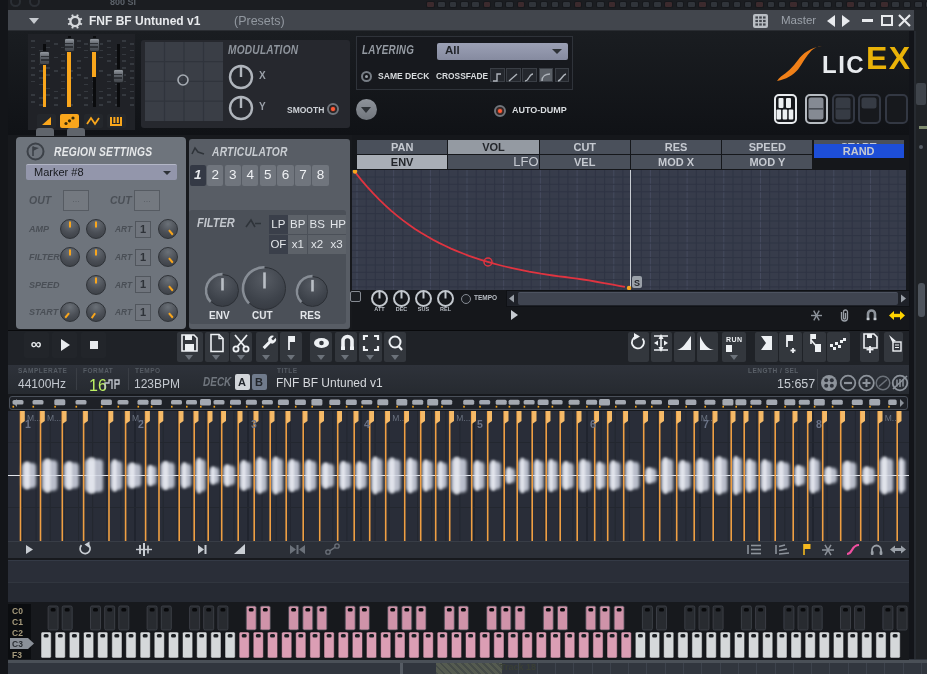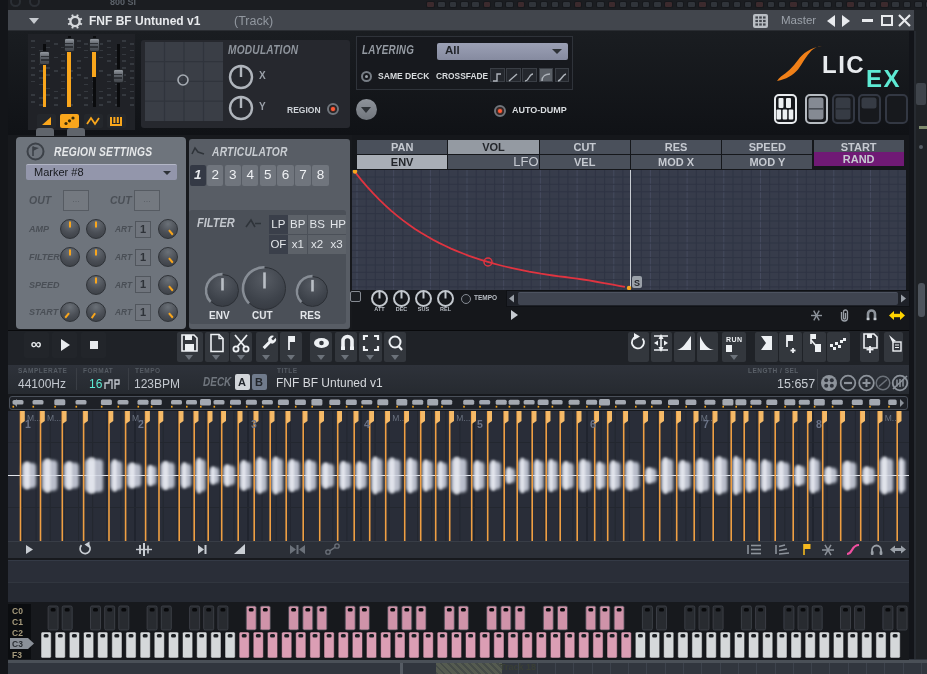--- a/index.html
+++ b/index.html
@@ -106,21 +106,21 @@
         <line x1="11.85" y1="13.93" x2="12.89" y2="16.42"></line>
         <line x1="8.18" y1="13.94" x2="7.15" y2="16.44"></line>
         <line x1="5.57" y1="11.35" x2="3.08" y2="12.39"></line>
         <line x1="5.56" y1="7.68" x2="3.06" y2="6.65"></line>
         <line x1="8.15" y1="5.07" x2="7.11" y2="2.58"></line>
         <line x1="11.82" y1="5.06" x2="12.85" y2="2.56"></line>
         <line x1="14.43" y1="7.65" x2="16.92" y2="6.61"></line>
       </g>
     </svg>
 <div class="abs" style="left:89px;top:13.5px;font-size:12px;color:#e8eaed;font-weight:700;">FNF BF Untuned v1</div>
-<div class="abs" style="left:234px;top:13.5px;font-size:12.5px;color:#9298a0;font-weight:400;">(Track)</div>
+<div class="abs" style="left:234px;top:13.5px;font-size:12.5px;color:#9298a0;font-weight:400;">(Presets)</div>
 <svg class="abs" style="left:752px;top:13px" width="17" height="16" viewBox="0 0 17 16">
 <rect x="1" y="1" width="15" height="14" rx="2" fill="#b9bec4"></rect>
 <g fill="#42464d">
 <rect x="3.4" y="3.4" width="2.6" height="2.2"></rect>
         <rect x="7.2" y="3.4" width="2.6" height="2.2"></rect>
         <rect x="11" y="3.4" width="2.6" height="2.2"></rect>
 <rect x="3.4" y="6.9" width="2.6" height="2.2"></rect>
         <rect x="7.2" y="6.9" width="2.6" height="2.2"></rect>
         <rect x="11" y="6.9" width="2.6" height="2.2"></rect>
 <rect x="3.4" y="10.4" width="2.6" height="2.2"></rect>
@@ -298,21 +298,21 @@
 <svg class="abs" style="left:228px;top:64px" width="26" height="26">
       <circle cx="13" cy="13" r="11" fill="none" stroke="#b0b5bc" stroke-width="2.4"></circle>
       <line x1="13" y1="13" x2="13.0" y2="3.0" stroke="#b0b5bc" stroke-width="2.4"></line>
     </svg>
 <div class="abs" style="left:259px;top:70px;font-size:10px;color:#9aa0a8;font-weight:700;">X</div>
 <svg class="abs" style="left:228px;top:95px" width="26" height="26">
       <circle cx="13" cy="13" r="11" fill="none" stroke="#b0b5bc" stroke-width="2.4"></circle>
       <line x1="13" y1="13" x2="13.0" y2="3.0" stroke="#b0b5bc" stroke-width="2.4"></line>
     </svg>
 <div class="abs" style="left:259px;top:101px;font-size:10px;color:#9aa0a8;font-weight:700;">Y</div>
-<div class="abs" style="left:287px;top:104.5px;font-size:8.5px;color:#ced2d7;font-weight:700;">REGION</div>
+<div class="abs" style="left:287px;top:104.5px;font-size:8.5px;color:#ced2d7;font-weight:700;">SMOOTH</div>
 <div class="abs" style="left:327px;top:103px;width:12px;height:12px;border-radius:50%;border:2px solid #70767d;background:#1c1f23;"></div>
 <div class="abs" style="left:331px;top:107px;width:4px;height:4px;border-radius:50%;background:#ff5a36;box-shadow:0 0 2px #ff5a36;"></div>
 <div class="abs" style="left:356px;top:99px;width:21px;height:21px;border-radius:50%;background:linear-gradient(#8f949b,#70757c);"></div>
 <div class="abs" style="left:361px;top:107px;width:0;height:0;border-left:5.5px solid transparent;border-right:5.5px solid transparent;border-top:6px solid #2e3237;"></div>
 <div class="abs" style="left:356px;top:36px;width:217px;height:54px;background:#17191e;border:1px solid #2f333a;"></div>
 <div class="abs" style="left:362px;top:42px;font-size:13px;color:#959ba3;font-weight:700;font-style:italic;transform:scale(0.76,1);transform-origin:0 0;letter-spacing:0.3px;">LAYERING</div>
 <div class="abs" style="left:437px;top:43px;width:131px;height:17px;background:linear-gradient(#9ba0b5,#868ba0);border-radius:2px;">
       <div style="padding:1px 0 0 8px;font-size:11.5px;font-weight:700;color:#1f2227;">All</div>
     </div>
 <div class="abs" style="left:552px;top:49px;width:0;height:0;border-left:5px solid transparent;border-right:5px solid transparent;border-top:5.5px solid #2e3237;"></div>
@@ -335,21 +335,21 @@
 <div class="abs" style="left:554.8px;top:67.5px;width:14.5px;height:14.5px;background:#24272d;border:1px solid #3a3e45;"><svg width="13" height="13">
         <path d="M2,11 C6,10 6,5 10,4" fill="none" stroke="#aeb3ba" stroke-width="1.4"></path>
       </svg></div>
 <div class="abs" style="left:494px;top:105px;width:12px;height:12px;border-radius:50%;border:2px solid #70767d;background:#1c1f23;"></div>
 <div class="abs" style="left:498px;top:109px;width:4px;height:4px;border-radius:50%;background:#ff5a36;box-shadow:0 0 3px #ff6a40;"></div>
 <div class="abs" style="left:512px;top:105px;font-size:9px;color:#d8dbde;font-weight:700;">AUTO-DUMP</div>
 <svg class="abs" style="left:770px;top:42px" width="60" height="44" viewBox="0 0 60 44">
 <path d="M52,4 C40,6 33,11 28,18 C23,25 17,30.5 11,34.5 C9,36 8,37.5 7,39 C16,37.5 23,33 28,27.5 C32.5,21.5 36,14 41.5,8.5 C44.5,5.8 47.5,4.6 52,4 Z" fill="#f08018"></path>
 </svg>
 <div class="abs" style="left:822px;top:51px;font-size:24px;color:#e8ebee;font-weight:700;letter-spacing:1.5px;">LIC</div>
-<div class="abs" style="left:866px;top:65px;font-size:24px;color:#5eead4;font-weight:700;letter-spacing:1.5px;">EX</div>
+<div class="abs" style="left:866px;top:40px;font-size:32px;color:#eab308;font-weight:700;letter-spacing:1.5px;">EX</div>
 <div class="abs" style="left:774px;top:94px;width:23px;height:30px;border:2.5px solid #e9ecef;border-radius:5px;background:#17191d;"><svg width="18" height="25">
         <g fill="#eceff1">
           <rect x="2.5" y="2" width="5" height="10" rx="1"></rect>
           <rect x="10" y="2" width="5" height="10" rx="1"></rect>
           <rect x="0.5" y="13.5" width="4.6" height="10" rx="1"></rect>
           <rect x="6.6" y="13.5" width="4.6" height="10" rx="1"></rect>
           <rect x="12.7" y="13.5" width="4.6" height="10" rx="1"></rect>
         </g>
       </svg></div>
 <div class="abs" style="left:805px;top:94px;width:23px;height:30px;border:2.5px solid #b6bbc1;border-radius:5px;background:#17191d;"><svg width="18" height="25">
@@ -550,21 +550,21 @@
     </div>
 <div class="abs" style="left:539.6px;top:155px;width:90.3px;height:14px;background:#4a505b;">
       <div style="text-align:center;font-size:11px;font-weight:700;color:#c6cad1;line-height:14px;">VEL</div>
     </div>
 <div class="abs" style="left:630.9px;top:155px;width:90.3px;height:14px;background:#4a505b;">
       <div style="text-align:center;font-size:11px;font-weight:700;color:#c6cad1;line-height:14px;">MOD X</div>
     </div>
 <div class="abs" style="left:722.2px;top:155px;width:90.3px;height:14px;background:#4a505b;">
       <div style="text-align:center;font-size:11px;font-weight:700;color:#c6cad1;line-height:14px;">MOD Y</div>
     </div>
-<div class="abs" style="left:813.5px;top:152px;width:90.3px;height:14px;background:#701a75;">
+<div class="abs" style="left:813.5px;top:144px;width:90.3px;height:14px;background:#1d4ed8;">
       <div style="text-align:center;font-size:11px;font-weight:700;color:#c6cad1;line-height:14px;">RAND</div>
     </div>
 <div class="abs" style="left:352px;top:170px;width:554px;height:119.5px;background:#373c4b;overflow:hidden;"><svg width="554" height="119.5">
         <line x1="5.0" y1="0" x2="5.0" y2="119.5" stroke="#454a5e" stroke-width="1"></line>
         <line x1="14.2" y1="0" x2="14.2" y2="119.5" stroke="#2f3444" stroke-width="1"></line>
         <line x1="23.3" y1="0" x2="23.3" y2="119.5" stroke="#2f3444" stroke-width="1"></line>
         <line x1="32.5" y1="0" x2="32.5" y2="119.5" stroke="#2f3444" stroke-width="1"></line>
         <line x1="41.7" y1="0" x2="41.7" y2="119.5" stroke="#454a5e" stroke-width="1"></line>
         <line x1="50.9" y1="0" x2="50.9" y2="119.5" stroke="#2f3444" stroke-width="1"></line>
         <line x1="60.0" y1="0" x2="60.0" y2="119.5" stroke="#2f3444" stroke-width="1"></line>
@@ -834,21 +834,21 @@
         <rect x="9" y="10" width="8" height="9" fill="none" stroke="#eef1f4" stroke-width="1.4"></rect>
         <g stroke="#eef1f4" stroke-width="1">
           <line x1="11" y1="13" x2="15" y2="13"></line>
           <line x1="11" y1="15.5" x2="15" y2="15.5"></line>
         </g>
       </svg></div>
 <div class="abs" style="left:18px;top:366.5px;font-size:6.5px;color:#565c64;font-weight:700;letter-spacing:0.5px;">SAMPLERATE</div>
 <div class="abs" style="left:18px;top:377px;font-size:12px;color:#c3c8cf;font-weight:400;">44100Hz</div>
 <div class="abs" style="left:76px;top:368px;width:1px;height:22px;background:#3a3e45;"></div>
 <div class="abs" style="left:83px;top:366.5px;font-size:6.5px;color:#565c64;font-weight:700;letter-spacing:0.5px;">FORMAT</div>
-<div class="abs" style="left:89px;top:377px;font-size:12px;color:#5eead4;font-weight:400;">16</div>
+<div class="abs" style="left:89px;top:377px;font-size:16px;color:#bef264;font-weight:400;">16</div>
 <svg class="abs" style="left:103px;top:378px" width="18" height="12">
       <g fill="none" stroke="#c3c8cf" stroke-width="1.3">
         <path d="M2,11 V5 h4 v-3 h3 v9 M12,11 V2 h4 v4 h-4"></path>
       </g>
     </svg>
 <div class="abs" style="left:128px;top:368px;width:1px;height:22px;background:#3a3e45;"></div>
 <div class="abs" style="left:135px;top:366.5px;font-size:6.5px;color:#565c64;font-weight:700;letter-spacing:0.5px;">TEMPO</div>
 <div class="abs" style="left:134px;top:377px;font-size:12px;color:#c3c8cf;font-weight:400;">123BPM</div>
 <div class="abs" style="left:203px;top:375px;font-size:12.5px;color:#70767e;font-weight:700;font-style:italic;transform:scale(0.8,1);transform-origin:0 0;">DECK</div>
 <div class="abs" style="left:234.5px;top:374px;width:15px;height:16px;background:#d3d6da;border-radius:2px;">

